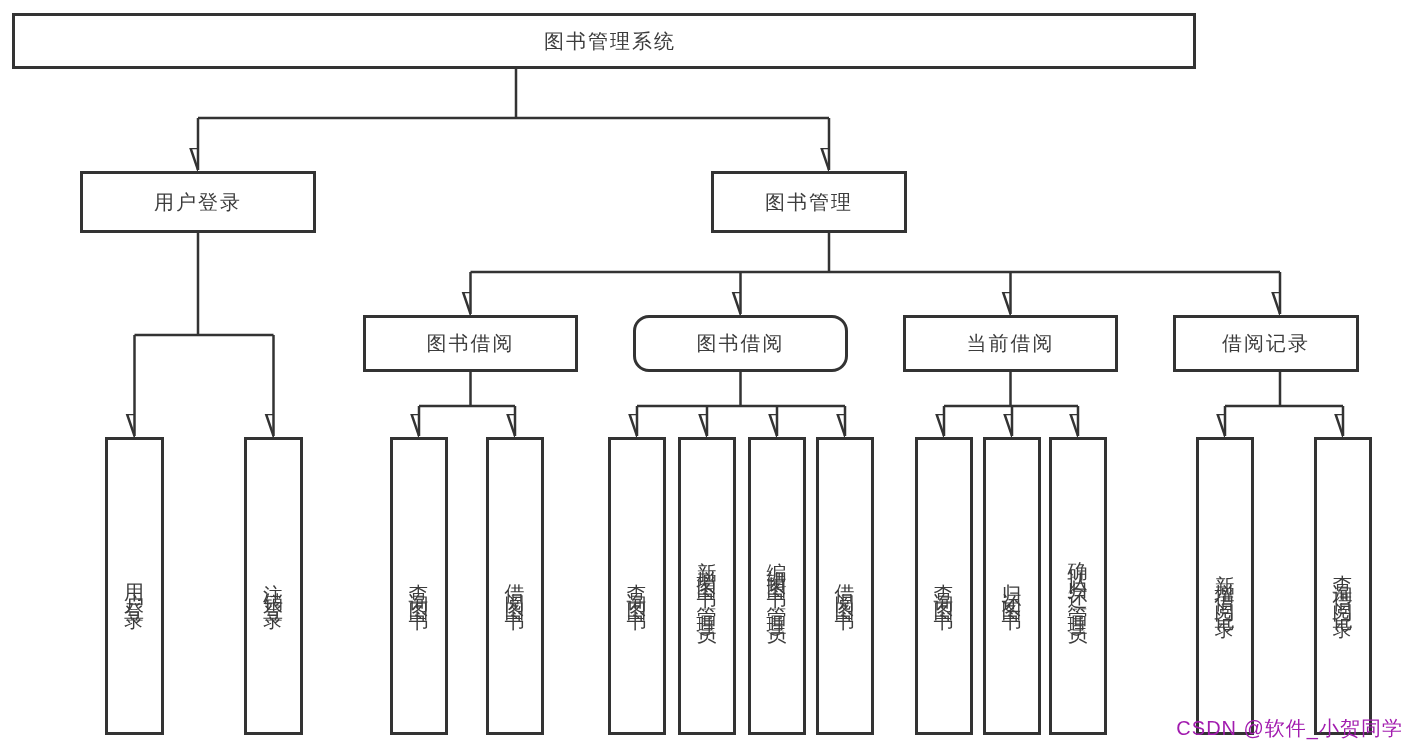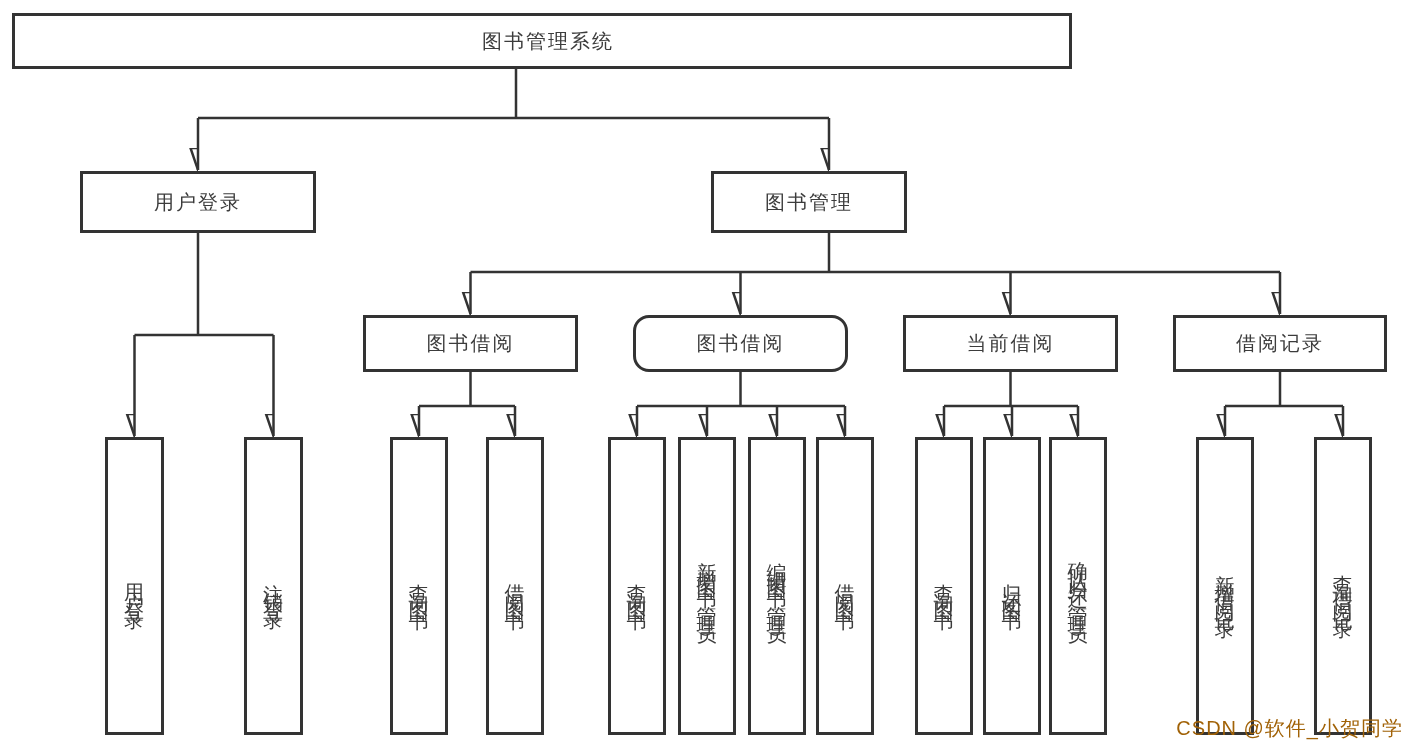--- a/index.html
+++ b/index.html
@@ -42,21 +42,21 @@
     letter-spacing: 9px;
     line-height: 1.1;
     font-size: 20px;
     white-space: nowrap;
   }
   #watermark {
     position: absolute;
     right: 2px;
     bottom: 5px;
     font-size: 20px;
-    color: #a16207;
+    color: #a21caf;
     letter-spacing: 1px;
     white-space: nowrap;
     z-index: 5;
   }
   path, line { stroke: #333333; stroke-width: 2.5; fill: none; }
 </style>
 </head>
 <body>
 
 <div id="stage">
@@ -109,41 +109,41 @@
       <line x1="1078" y1="406" x2="1078" y2="436" marker-end="url(#arrow)"></line>
     </g>
 
     <g>
       <path d="M1280 372 V406 M1225 406 H1343"></path>
       <line x1="1225" y1="406" x2="1225" y2="436" marker-end="url(#arrow)"></line>
       <line x1="1343" y1="406" x2="1343" y2="436" marker-end="url(#arrow)"></line>
     </g>
   </svg>
 
-  <div class="node" style="left:12px; top:13px; width:1060px; height:56px;padding-left:12px;">
+  <div class="node" style="left:12px; top:13px; width:1184px; height:56px;padding-left:12px;">
     <span class="hlabel">图书管理系统</span>
   </div>
 
   <div class="node" style="left:80px; top:171px; width:236px; height:62px;">
     <span class="hlabel">用户登录</span>
   </div>
   <div class="node" style="left:711px; top:171px; width:196px; height:62px;">
     <span class="hlabel">图书管理</span>
   </div>
 
   <div class="node" style="left:363px; top:315px; width:215px; height:57px;">
     <span class="hlabel">图书借阅</span>
   </div>
   <div class="node" style="left:633px; top:315px; width:215px; height:57px;border-radius:16px;">
     <span class="hlabel">图书借阅</span>
   </div>
   <div class="node" style="left:903px; top:315px; width:215px; height:57px;">
     <span class="hlabel">当前借阅</span>
   </div>
-  <div class="node" style="left:1173px; top:315px; width:214px; height:57px;align-items:center;">
+  <div class="node" style="left:1173px; top:315px; width:186px; height:57px;align-items:center;">
     <span class="hlabel">借阅记录</span>
   </div>
 
   <div class="node leaf" style="left:105px; top:437px; width:59px; height:298px;">
     <span class="vlabel">用户登录</span>
   </div>
   <div class="node leaf" style="left:244px; top:437px; width:59px; height:298px;">
     <span class="vlabel">注销登录</span>
   </div>
 

